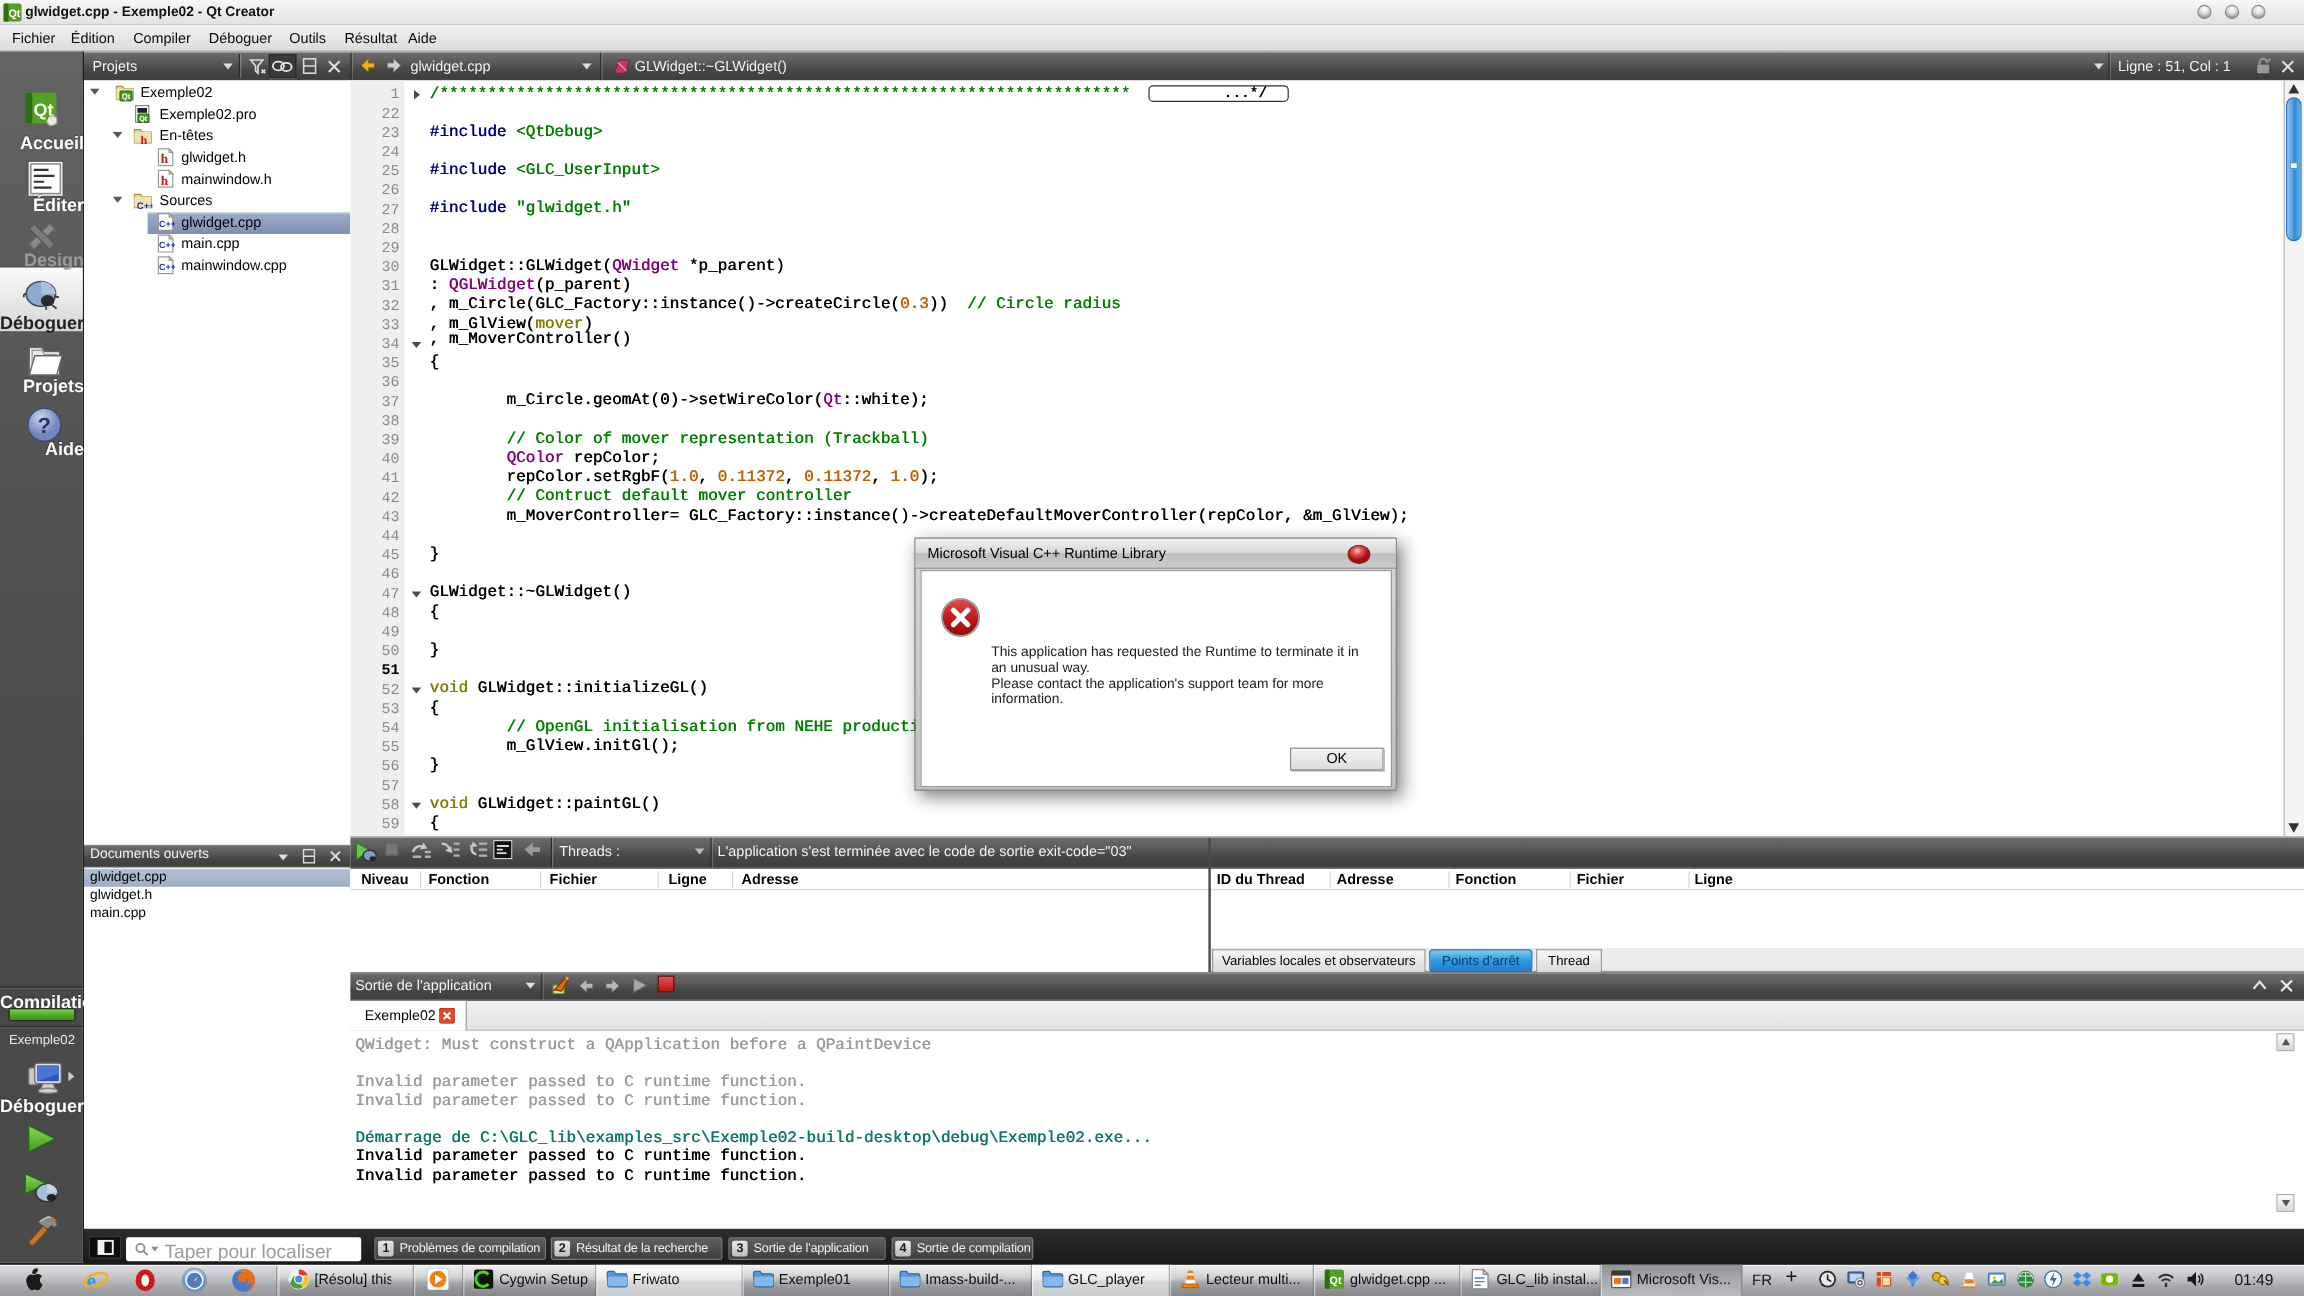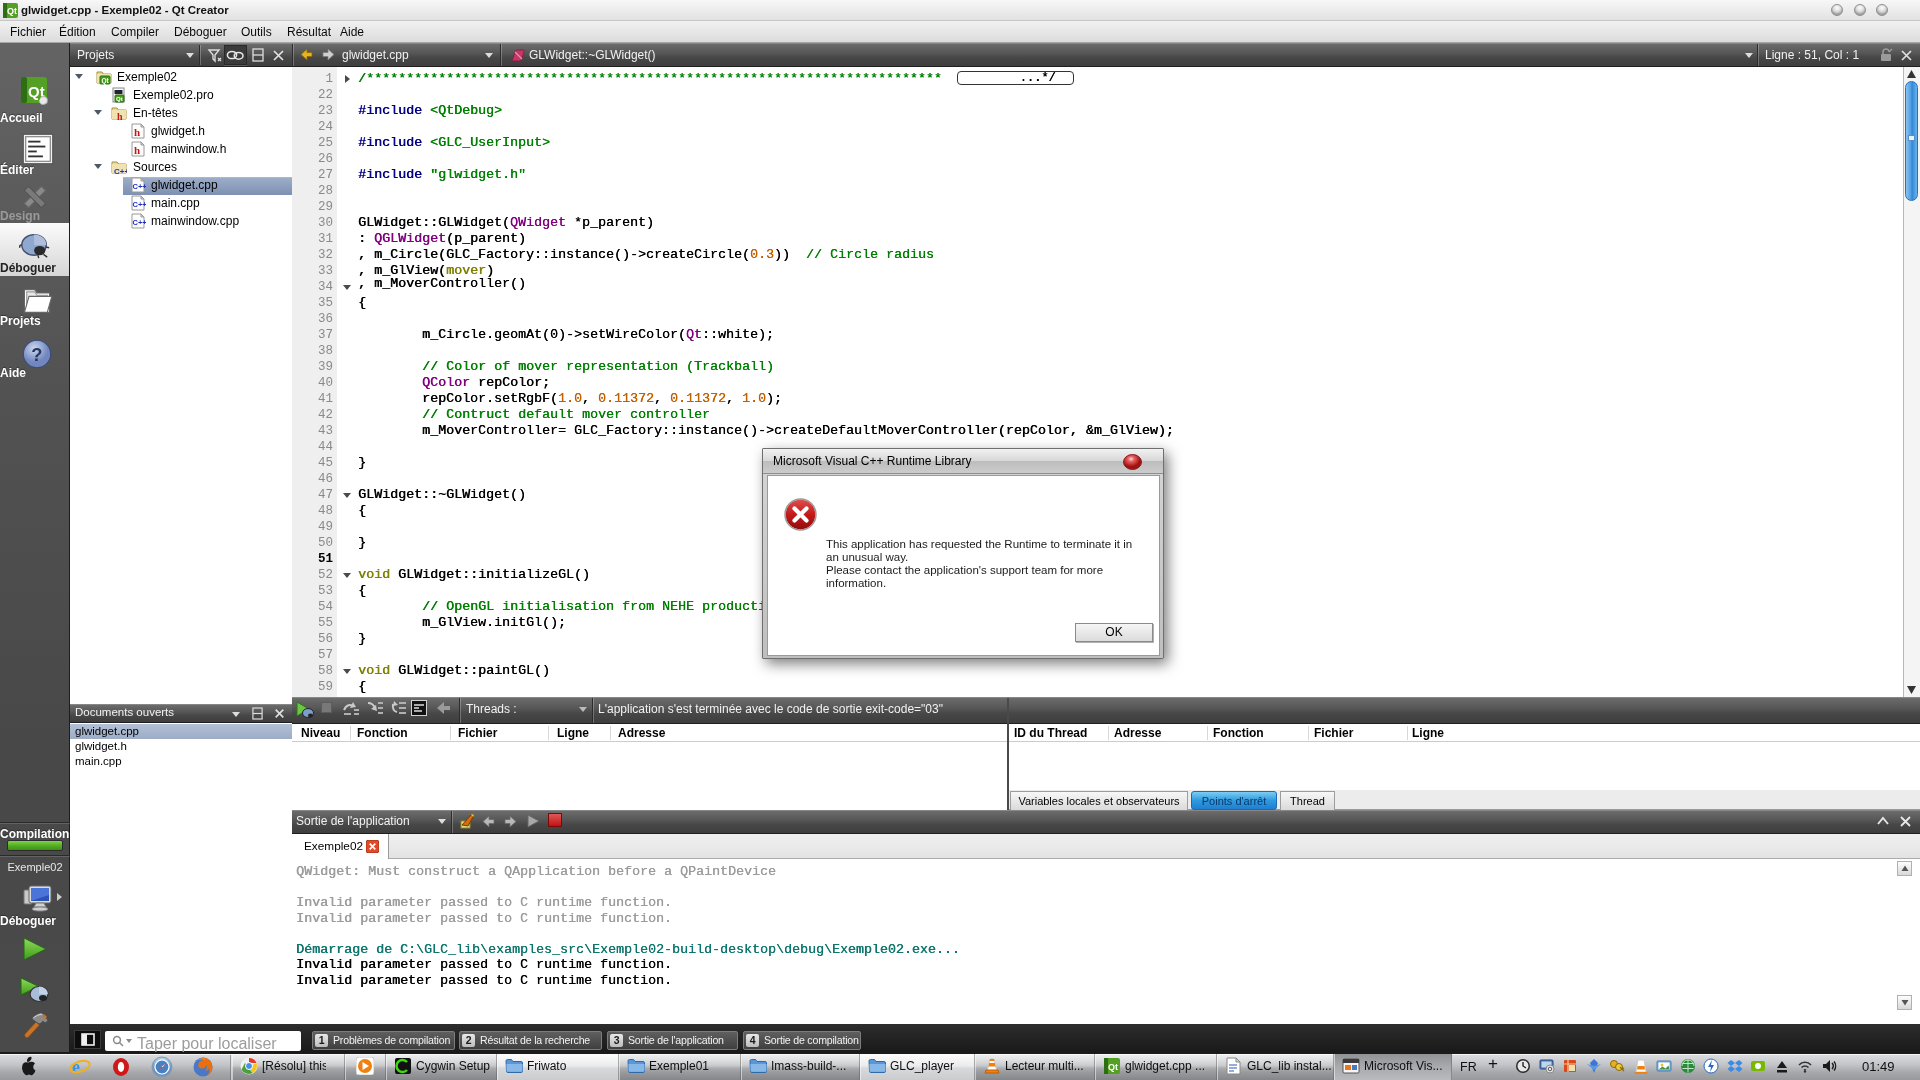--- a/index.html
+++ b/index.html
@@ -7,21 +7,21 @@
 .abs{position:absolute}
 #titlebar{left:0;top:0;width:1920px;height:21px;background:linear-gradient(#f7f7f7,#e2e2e2);border-bottom:1px solid #c6c6c6}
 #titletext{left:21px;top:4px;font-size:11.5px;font-weight:bold;color:#111}
 .orb{top:4px;width:12px;height:12px;border-radius:50%;background:radial-gradient(circle at 50% 28%,#ffffff,#d8d8d8 45%,#9a9a9a 75%,#b8b8b8);border:1px solid #8f8f8f}
 #menubar{left:0;top:21px;width:1920px;height:22px;background:linear-gradient(#f1f1f1,#dcdcdc);border-bottom:1px solid #a6a6a6}
 .menu{top:25px;font-size:12px;color:#0a0a0a}
 .dark{background:linear-gradient(#6c6c6c,#575757 40%,#474747 62%,#3e3e3e);border-top:1px solid #878787;border-bottom:1px solid #1f1f1f;color:#eee}
 .wlab{position:absolute;font-size:12px;color:#f2f2f2}
 .dsep{position:absolute;width:1px;background:#2c2c2c;box-shadow:1px 0 0 rgba(255,255,255,.25)}
 #modebar{left:0;top:43px;width:70px;height:1009px;background:linear-gradient(#646464,#525252 35%,#484848 70%,#4a4a4a);border-right:1px solid #1d1d1d}
-.modelab{position:absolute;width:70px;text-align:left;font-size:12px;font-weight:bold;color:#fff;text-shadow:0 -1px 1px rgba(0,0,0,.4)}
+.modelab{position:absolute;width:70px;text-align:right;font-size:15px;font-weight:bold;color:#fff;text-shadow:0 -1px 1px rgba(0,0,0,.4)}
 .modelab2{position:absolute;width:70px;text-align:center;font-size:11px;color:#e8e8e8}
 #modesel{left:0;top:223px;width:69px;height:53px;background:linear-gradient(#fbfbfb,#d6d6d6)}
 .mico{position:absolute;left:19px;width:32px;height:32px}
 #treepanel{left:70px;top:67px;width:222px;height:630px;background:#fff}
 .trow{position:absolute;font-size:12px;color:#000;height:18px;line-height:18px;white-space:nowrap}
 #treesel{left:123px;top:177px;width:169px;height:18px;background:linear-gradient(#9cadc9,#7e90b3);border-top:1px solid #a9b7cf}
 .ticon16{position:absolute;width:16px;height:16px}
 .arrow{position:absolute;width:0;height:0;border-left:4px solid transparent;border-right:4px solid transparent;border-top:5px solid #4d5a66}
 #docshead{left:70px;top:704px;width:222px;height:19px}
 #docspanel{left:70px;top:723px;width:222px;height:301px;background:#fff}

